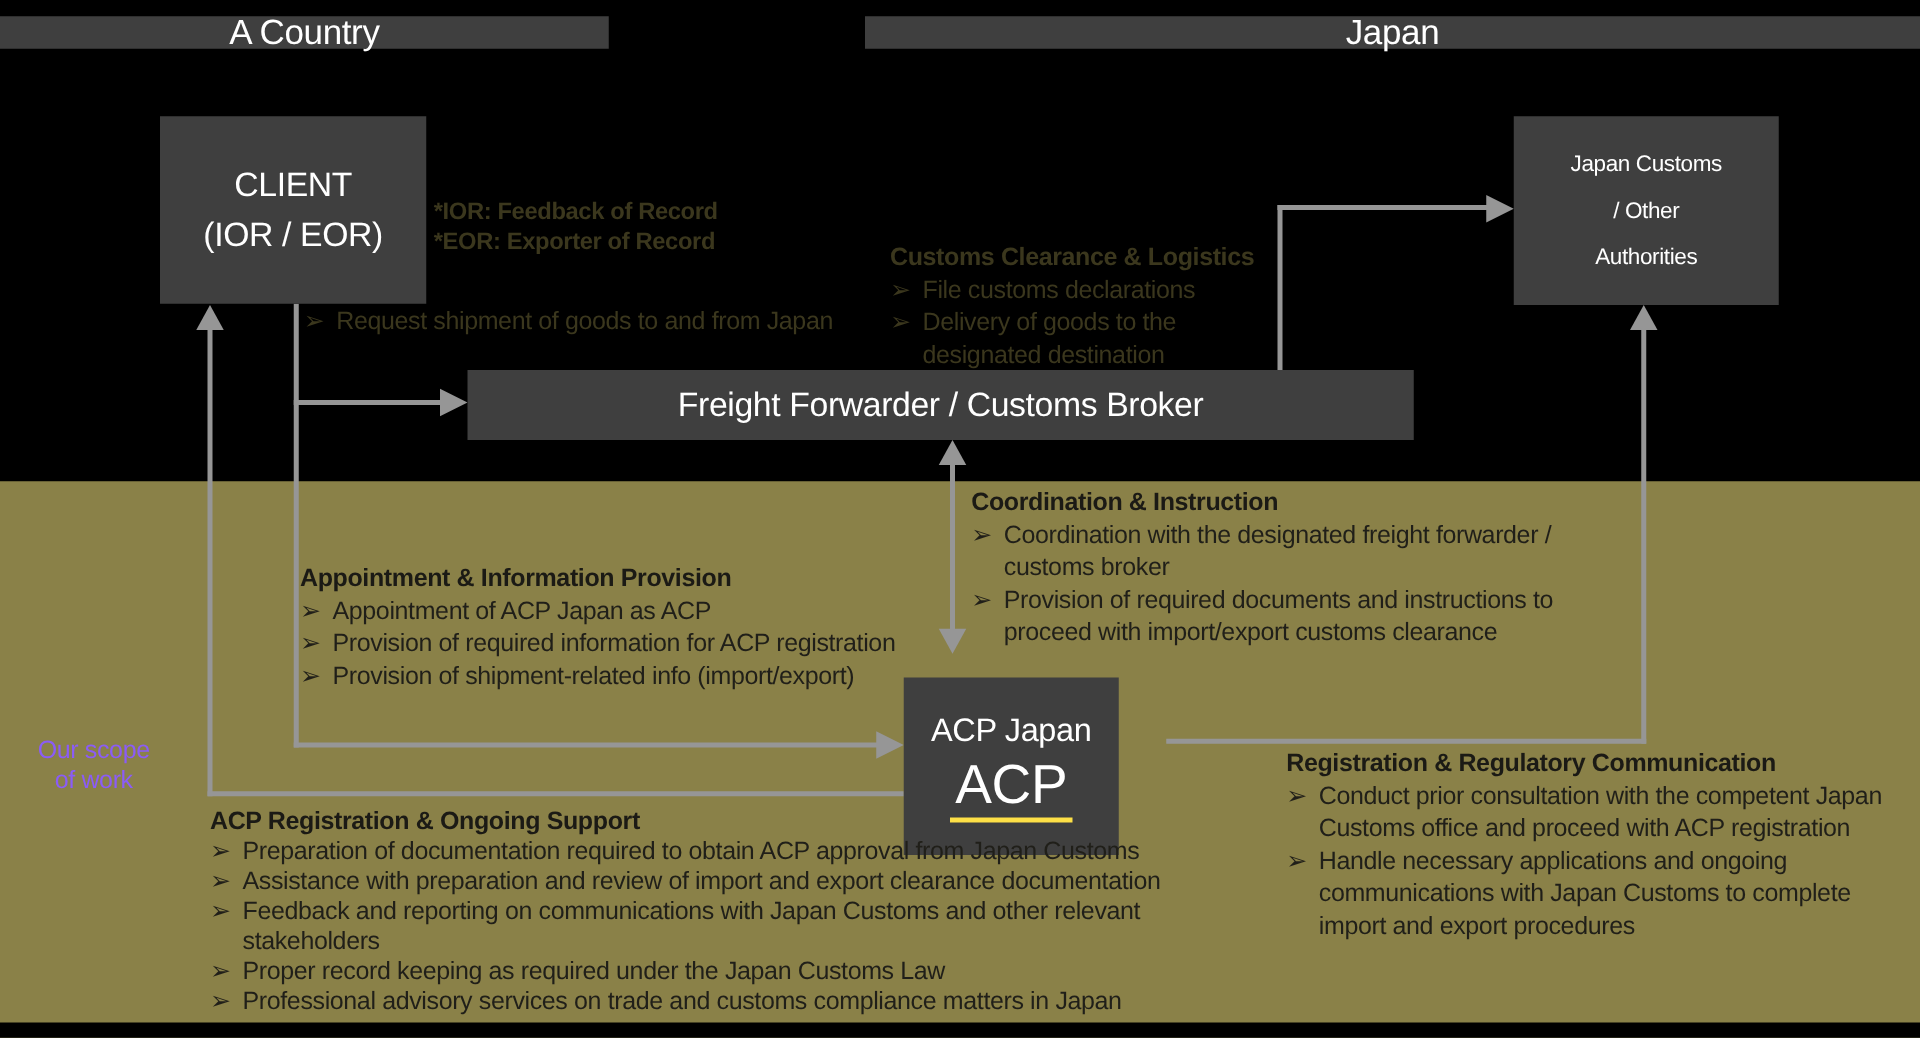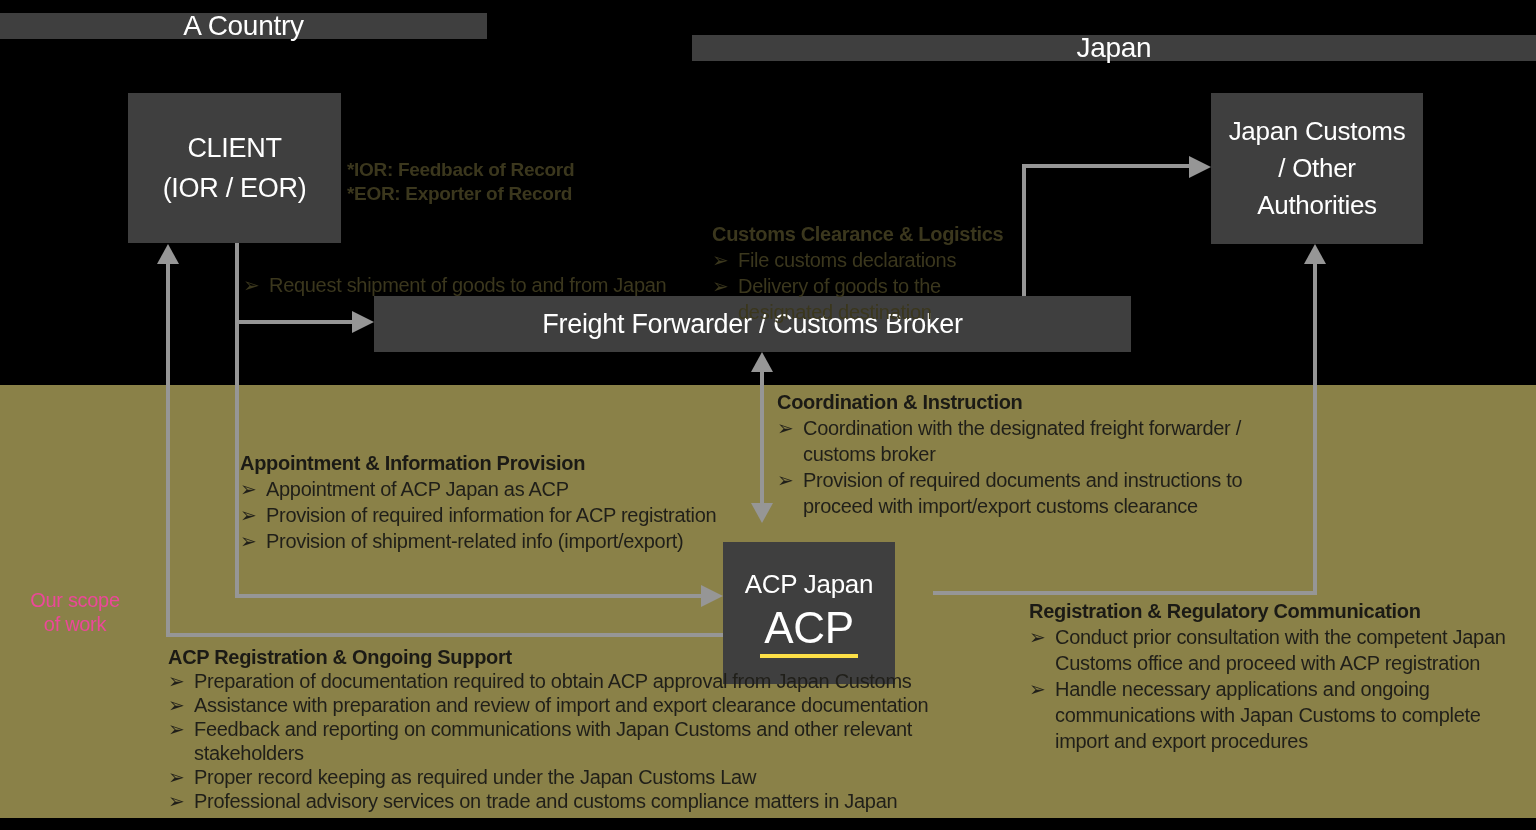--- a/index.html
+++ b/index.html
@@ -7,50 +7,50 @@
     position:relative; width:1536px; height:830px; overflow:hidden;
     background:#000000;
     font-family:"Liberation Sans","DejaVu Sans",sans-serif;
     letter-spacing:-0.3px;
   }
   
   .band { position:absolute; left:0; top:385px; width:1536px; height:433px; background:#8a8148; }
   .hbar { position:absolute; top:13px; height:26px; background:#3f3f3f; color:#ffffff;
           display:flex; align-items:center; justify-content:center; font-size:28px; }
   #bar-a { left:0; width:487px; }
-  #bar-jp { left:692px; width:844px;margin-top:22px; }
+  #bar-jp { left:692px; width:844px; }
   
   .node { position:absolute; background:#3f3f3f; color:#ffffff; display:flex; flex-direction:column;
           align-items:center; justify-content:center; text-align:center; }
   #client-box { left:128px; top:93px; width:213px; height:150px; font-size:27px; line-height:40px;text-align:center; }
   #ff-box     { left:374px; top:296px; width:757px; height:56px; font-size:27px; }
-  #jc-box     { left:1211px; top:93px; width:212px; height:151px; font-size:26px; line-height:37px; }
+  #jc-box     { left:1211px; top:93px; width:212px; height:151px; font-size:18px; line-height:37px; }
   #acp-box    { left:723px; top:542px; width:172px; height:142px; }
   #acp-box .acp-name { font-size:26px; }
   #acp-box .acp-abbr { font-size:44px; line-height:52px; padding:0 4px; border-bottom:4px solid #fde047; margin-top:2px; }
   
   .hline,.vline { position:absolute; background:#969696; }
   .arr-up,.arr-down,.arr-right { position:absolute; width:0; height:0; }
   .arr-up    { border-left:11px solid transparent; border-right:11px solid transparent; border-bottom:20px solid #969696; }
   .arr-down  { border-left:11px solid transparent; border-right:11px solid transparent; border-top:20px solid #969696; }
   .arr-right { border-top:11px solid transparent; border-bottom:11px solid transparent; border-left:22px solid #969696; }
   
   .ann { position:absolute; font-size:20px; line-height:26px; color:#201f19; }
   .ann .ttl { font-weight:700; color:#1b1a15; }
-  .ghost { color:#3b371d;margin-top:28px; }
+  .ghost { color:#3b371d; }
   .ghost .ttl { color:#3b371d; }
   .b { display:flex; align-items:flex-start; }
   .bm { flex:none; width:26px; }
   .bt { flex:1; }
   .nw { white-space:nowrap; }
   #ann-acpreg { line-height:24px; }
   #note-ior { position:absolute; left:347px; top:158px; font-size:19px; line-height:24px;
               font-weight:600; color:#3b371d; white-space:nowrap; }
   #scope-label { position:absolute; left:14px; top:588px; width:122px; text-align:center;
-                 font-size:20px; line-height:24px; color:#ec4899; }
+                 font-size:20px; line-height:24px; color:#8b5cf6; }
 </style>
 </head>
 <body>
 
 <div id="slide">
 
   <div class="band"></div>
 
   <div class="hbar" id="bar-a">
     <span>A Country</span>

